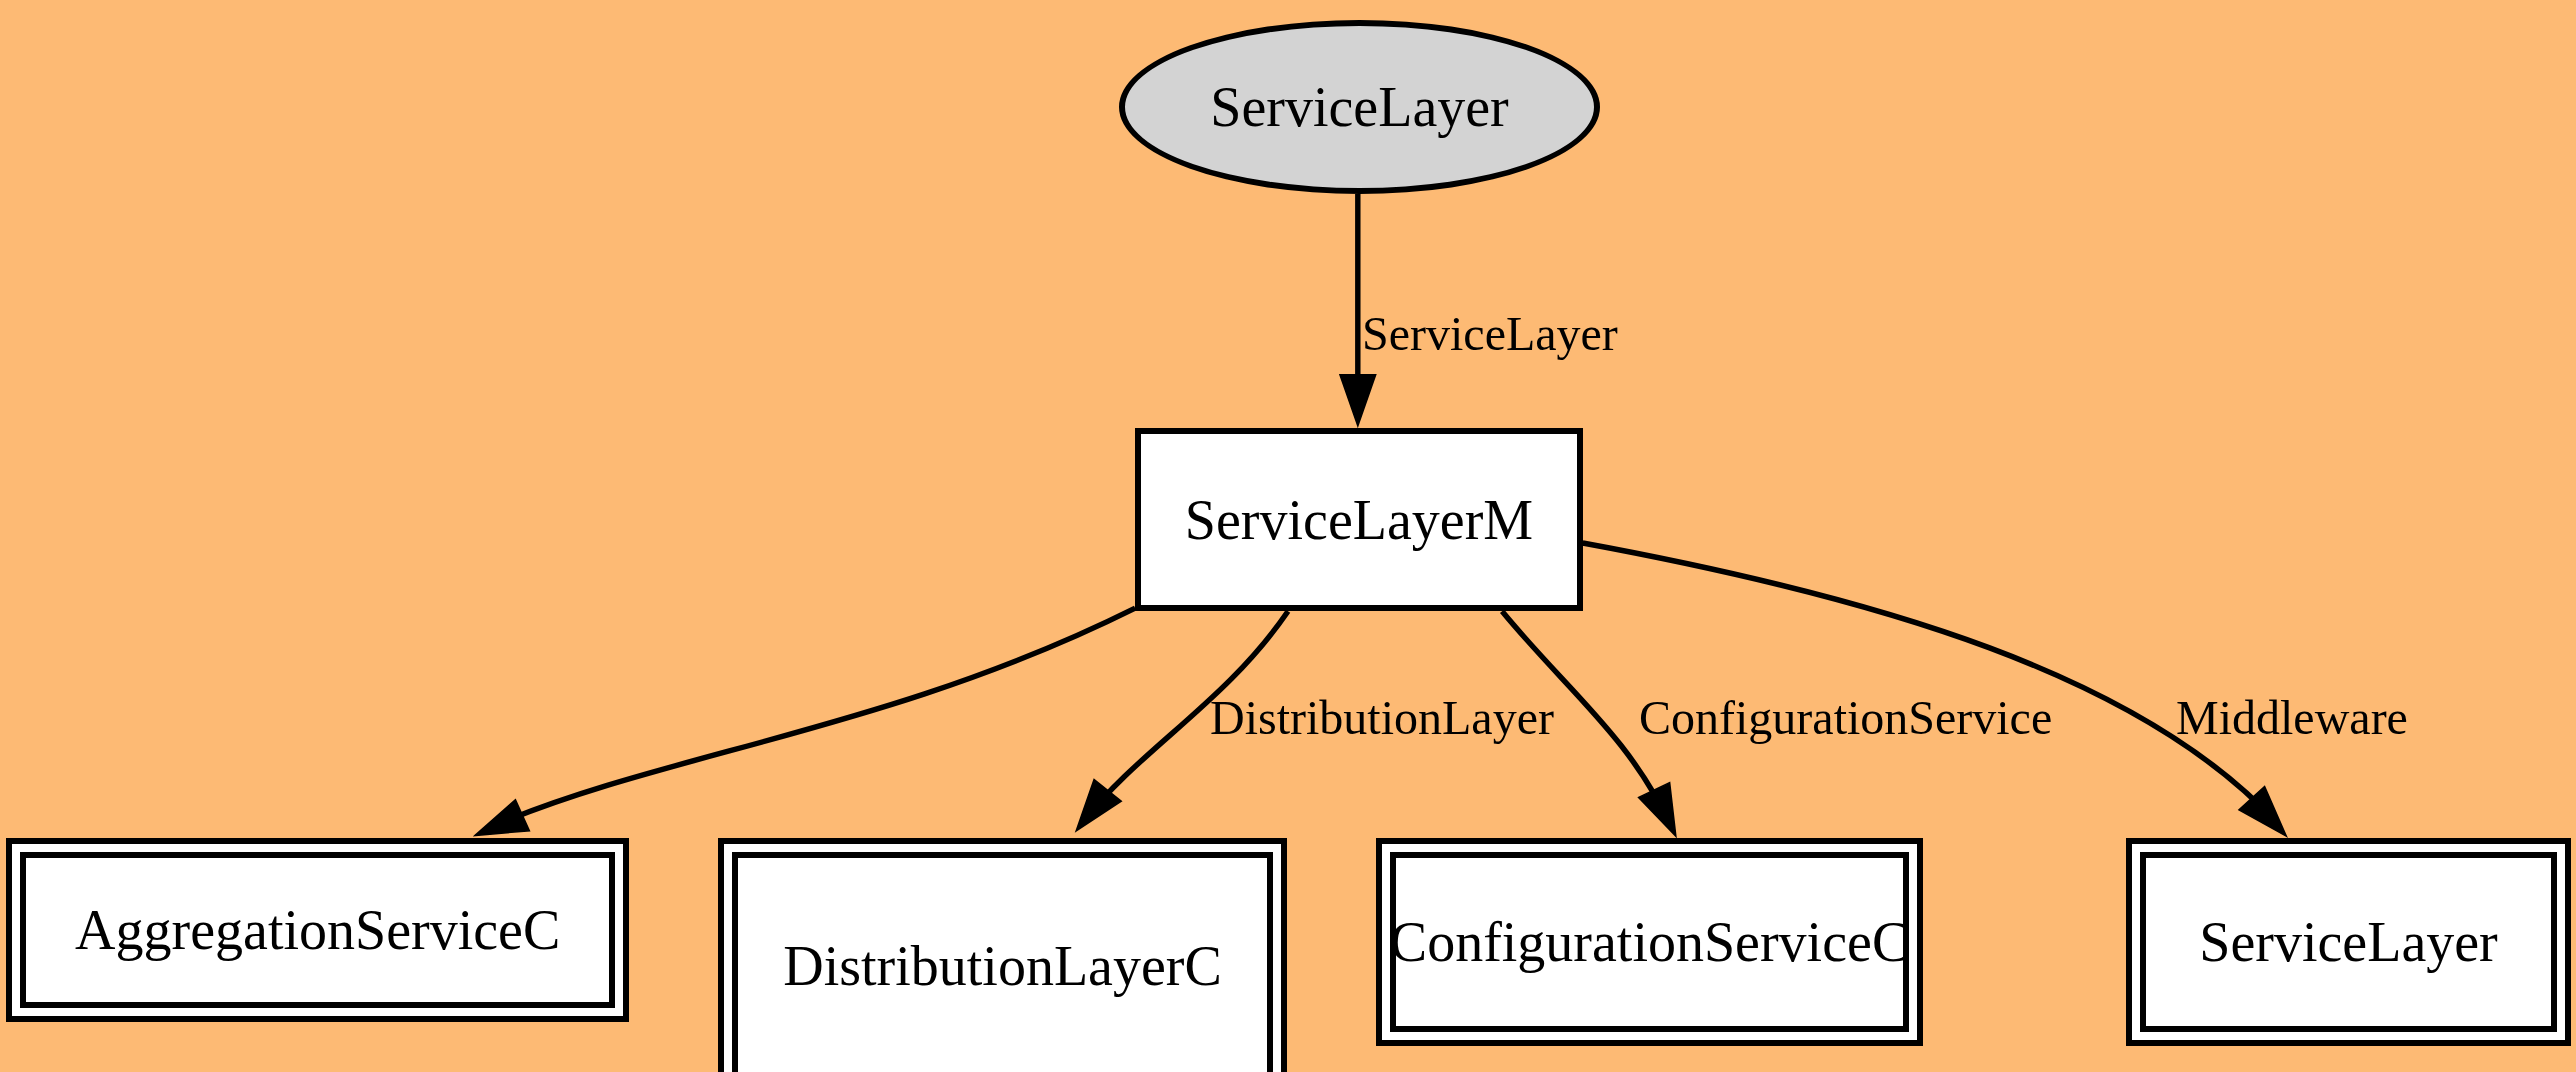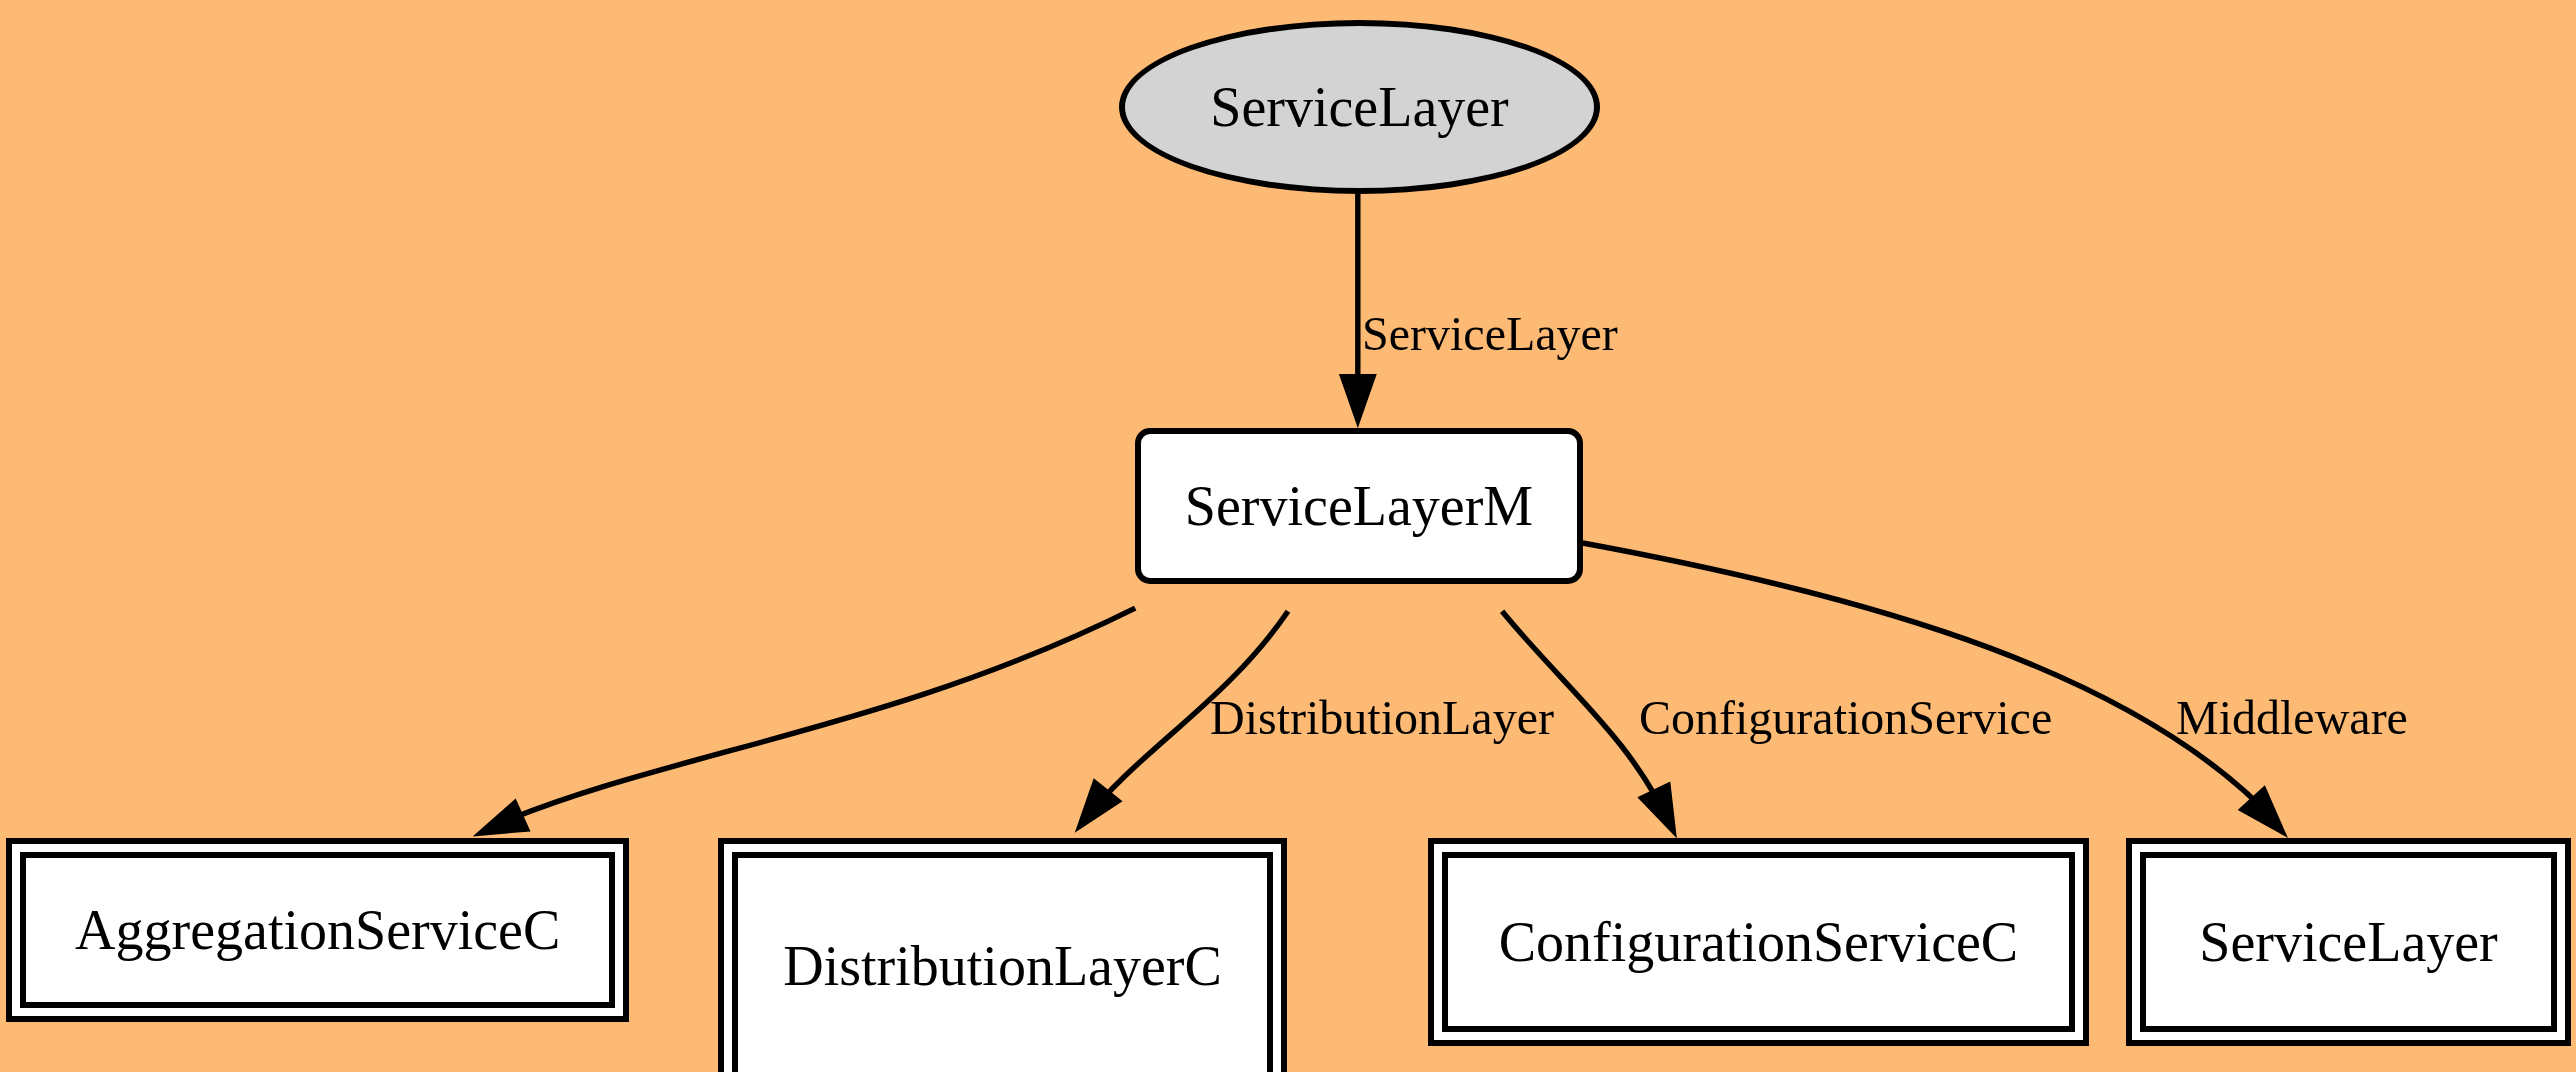--- a/index.html
+++ b/index.html
@@ -48,24 +48,24 @@
   }
   .edge-label {
     position: absolute;
     transform: translateY(-50%);
     font-size: 48px;
     line-height: 1;
     white-space: nowrap;
   }
   
   #n-servicelayer   { left: 1119px; top: 20px;   width: 481px; height: 174px; }
-  #n-servicelayerm  { left: 1135px; top: 428px;  width: 448px; height: 156px; border-radius: 15px; }
+  #n-servicelayerm  { left: 1135px; top: 428px;  width: 448px; height: 183px; }
   #n-aggregation    { left: 6.2px;    top: 838px; width: 623px; height: 184px; }
   #n-distribution   { left: 718px;  top: 838px; width: 569px; height: 256px; }
-  #n-configuration  { left: 1428px; top: 838px; width: 661px; height: 208px; text-align: right; }
+  #n-configuration  { left: 1376px; top: 838px; width: 547px; height: 208px; text-align: right; }
   #n-middleware     { left: 2126px; top: 838px; width: 445px; height: 208px; }
   
   #el-servicelayer  { left: 1362px; top: 334px; }
   #el-aggregation   { left: 750px;  top: 718px; }
   #el-distribution  { left: 1210px; top: 718px; }
   #el-configuration { left: 1639px; top: 718px; }
   #el-middleware    { left: 2176px; top: 718px; }
 </style>
 </head>
 <body>

